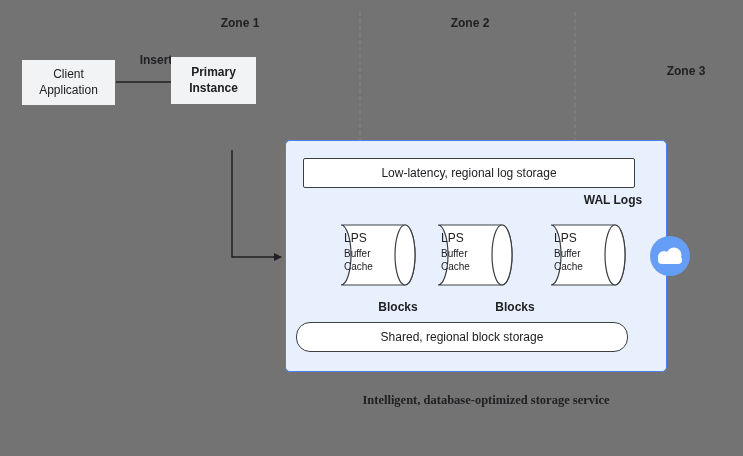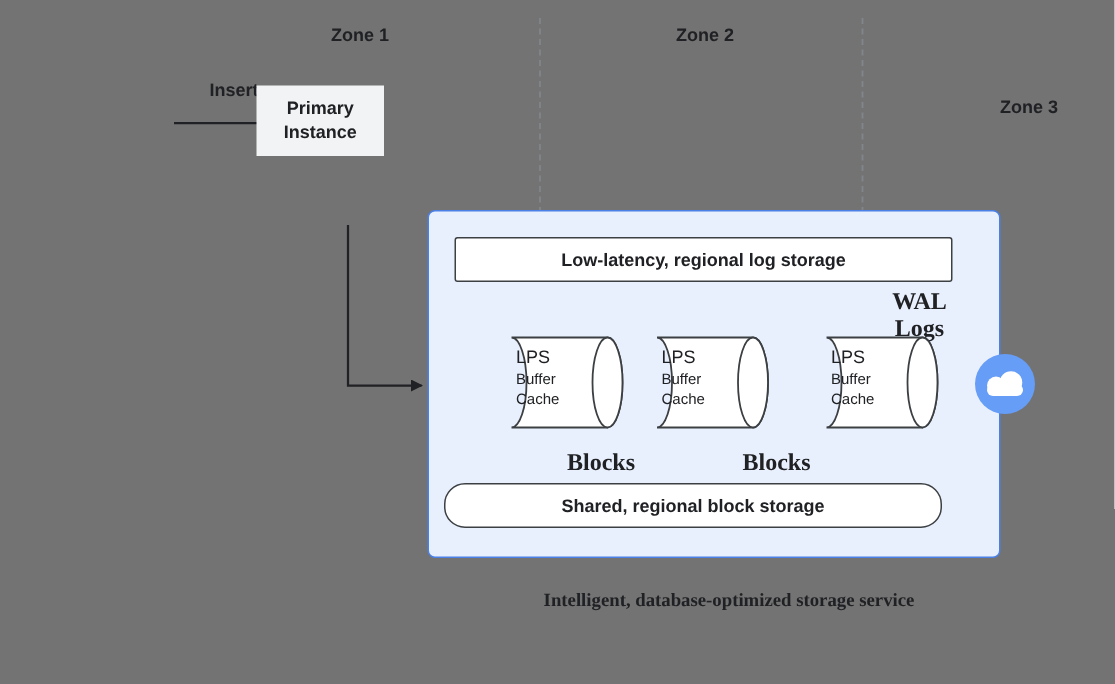--- a/index.html
+++ b/index.html
@@ -7,28 +7,28 @@
     position:relative;width:743px;height:456px;background:#737373;overflow:hidden;
     font-family:"Liberation Sans", sans-serif;color:#202124;
   }
   .abs{position:absolute;}
   .zone-label{font-size:12px;font-weight:700;text-align:center;}
   .gray-box{
     background:#f1f3f4;display:flex;flex-direction:column;align-items:center;justify-content:center;
     font-size:12px;line-height:1.3;text-align:center;
   }
   .bold{font-weight:700;}
-  .small-label{font-size:16px;font-weight:700;text-align:center;font-family:Liberation Serif, serif;}
+  .small-label{font-size:12px;font-weight:700;text-align:center;}
   .region-box{
     background:#e9f0fd;border:1.5px solid #4a80e8;border-radius:5px;
   }
   .white-box{
     background:#ffffff;border:1px solid #3c4043;border-radius:2px;
     display:flex;align-items:center;justify-content:center;
-    font-size:12px;font-weight:700;text-align:right;
+    font-size:12px;font-weight:400;text-align:right;
   }
   .cylinder{width:86px;height:62px;}
   .cyl-text{position:absolute;left:14px;top:8px;line-height:13px;}
   .cyl-title{font-size:12px;font-weight:400;margin-bottom:2px;}
   .cyl-sub{font-size:10px;}
   .caption{font-size:12.5px;font-weight:700;text-align:center;}
   svg.overlay{position:absolute;left:0;top:0;pointer-events:none;}
 </style>
 </head>
 <body>
@@ -59,20 +59,24 @@
     <line x1="470" y1="286" x2="470" y2="303" stroke="#202124" stroke-width="1.5"></line>
     <line x1="583" y1="286" x2="583" y2="303" stroke="#202124" stroke-width="1.5"></line>
     <line x1="373" y1="303" x2="583" y2="303" stroke="#202124" stroke-width="1.5"></line>
     <line x1="470" y1="303" x2="470" y2="319" stroke="#202124" stroke-width="1.5" marker-end="url(#arrow)"></line>
   </svg>
 
   <div class="abs zone-label" style="left:205px;top:16px;width:70px;">Zone 1</div>
   <div class="abs zone-label" style="left:435px;top:16px;width:70px;">Zone 2</div>
   <div class="abs zone-label" style="left:651px;top:16px;width:70px;margin-top:48px;">Zone 3</div>
 
+  <div class="abs gray-box" style="left:22px;top:60px;width:93px;height:45px;">
+    <span>Client</span>
+    <span>Application</span>
+  </div>
 
   <div class="abs bold" style="left:128px;top:53px;width:56px;font-size:12px;text-align:center;">Insert</div>
 
   <div class="abs gray-box bold" style="left:171px;top:57px;width:85px;height:47px;">
     <span>Primary</span>
     <span>Instance</span>
   </div>
 
 
   <div class="abs region-box" style="left:285px;top:140px;width:380px;height:230px;"></div>

